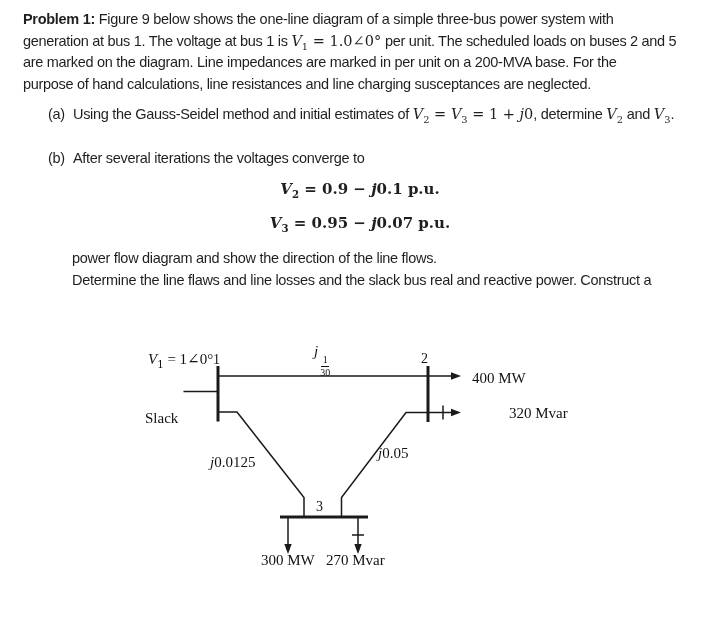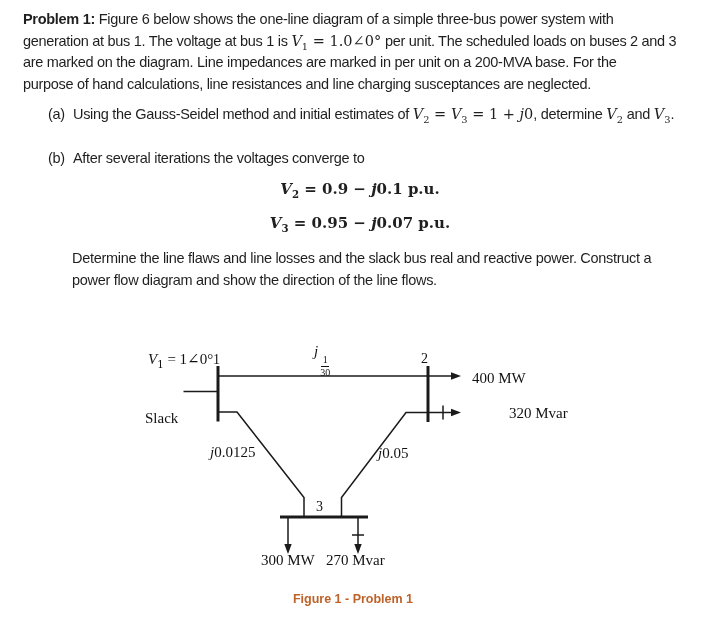--- a/index.html
+++ b/index.html
@@ -54,22 +54,22 @@
     position:absolute; left:0; top:592px; width:706px; text-align:center;
     font-size:12.5px; font-weight:bold; line-height:14px;
   }
 </style>
 </head>
 <body style="color: rgb(31, 31, 31);">
 
 <div class="page">
 
   <div class="para intro">
-      <div class="tline"><span class="sg-b">Problem 1:</span><span class="sg-t"> Figure 6 below shows the one-line diagram of a simple three-bus power system with</span></div>
-      <div class="tline"><span class="sg-t">generation at bus 1. The voltage at bus 1 is </span><span class="sg-v">V</span><sub class="sg-sub">1</sub><span class="sg-m"> = 1.0∠0°</span><span class="sg-t"> per unit. The scheduled loads on buses 2 and 3</span></div>
+      <div class="tline"><span class="sg-b">Problem 1:</span><span class="sg-t"> Figure 9 below shows the one-line diagram of a simple three-bus power system with</span></div>
+      <div class="tline"><span class="sg-t">generation at bus 1. The voltage at bus 1 is </span><span class="sg-v">V</span><sub class="sg-sub">1</sub><span class="sg-m"> = 1.0∠0°</span><span class="sg-t"> per unit. The scheduled loads on buses 2 and 5</span></div>
       <div class="tline"><span class="sg-t">are marked on the diagram. Line impedances are marked in per unit on a 200-MVA base. For the</span></div>
       <div class="tline"><span class="sg-t">purpose of hand calculations, line resistances and line charging susceptances are neglected.</span></div>
     </div>
 
   <div class="list-item item-a">
     <span class="marker">(a)</span>
     <div class="li-body">
         <div class="tline"><span class="sg-t">Using the Gauss-Seidel method and initial estimates of </span><span class="sg-v">V</span><sub class="sg-sub">2</sub><span class="sg-m"> = </span><span class="sg-v">V</span><sub class="sg-sub">3</sub><span class="sg-m"> = 1 + </span><span class="sg-v">j</span><span class="sg-m">0</span><span class="sg-t">, determine </span><span class="sg-v">V</span><sub class="sg-sub">2</sub><span class="sg-t"> and </span><span class="sg-v">V</span><sub class="sg-sub">3</sub><span class="sg-t">.</span></div>
       </div>
   </div>
@@ -78,22 +78,22 @@
     <span class="marker">(b)</span>
     <div class="li-body">
         <div class="tline"><span class="sg-t">After several iterations the voltages converge to</span></div>
       </div>
   </div>
 
   <div class="equation eq-1"><span class="sg-v">V</span><sub class="sg-sub">2</sub><span class="sg-m"> = 0.9 − </span><span class="sg-v">j</span><span class="sg-m">0.1 p.u.</span></div>
   <div class="equation eq-2"><span class="sg-v">V</span><sub class="sg-sub">3</sub><span class="sg-m"> = 0.95 − </span><span class="sg-v">j</span><span class="sg-m">0.07 p.u.</span></div>
 
   <div class="para closing">
+      <div class="tline"><span class="sg-t">power flow diagram and show the direction of the line flows.</span></div>
       <div class="tline"><span class="sg-t">Determine the line flaws and line losses and the slack bus real and reactive power. Construct a</span></div>
-      <div class="tline"><span class="sg-t">power flow diagram and show the direction of the line flows.</span></div>
     </div>
 
   <div class="figure">
     <svg width="706" height="260" viewBox="0 0 706 260">
       <circle cx="166" cy="61" r="17.5" fill="none" stroke-width="1.6"></circle>
       <line x1="183.5" y1="61.5" x2="218" y2="61.5" stroke-width="1.6"></line>
       <line x1="218" y1="36" x2="218" y2="91.5" stroke-width="3"></line>
       <line x1="218" y1="46" x2="428" y2="46" stroke-width="1.5"></line>
       <line x1="428" y1="36" x2="428" y2="92" stroke-width="3"></line>
       <g>
@@ -127,23 +127,22 @@
       <span><span class="sg-v">j</span></span><span class="frac">
           <span class="num">1</span>
           <span class="den">30</span>
         </span>
     </span>
 
     <span class="fig-label bus-num" style="left:421px; top:21px;">2</span>
     <span class="fig-label" style="left:472px; top:39.5px;">400 MW</span>
     <span class="fig-label" style="left:472px; top:75px;margin-left:37px;">320 Mvar</span>
 
-    <span class="fig-label" style="left:210px; top:114px;"><span class="sg-v">j</span><span class="sg-m">0.0125</span></span>
+    <span class="fig-label" style="left:210px; top:124px;"><span class="sg-v">j</span><span class="sg-m">0.0125</span></span>
     <span class="fig-label" style="left:378px; top:114.5px;"><span class="sg-v">j</span><span class="sg-m">0.05</span></span>
 
     <span class="fig-label bus-num" style="left:316px; top:169px;">3</span>
     <span class="fig-label" style="left:261px; top:222px;">300 MW</span>
     <span class="fig-label" style="left:326px; top:222px;">270 Mvar</span>
   </div>
 
-  <div class="caption" style="color: rgb(190, 98, 40);">Figure 1 - Problem 1</div>
 
 </div>
 
 </body></html>

